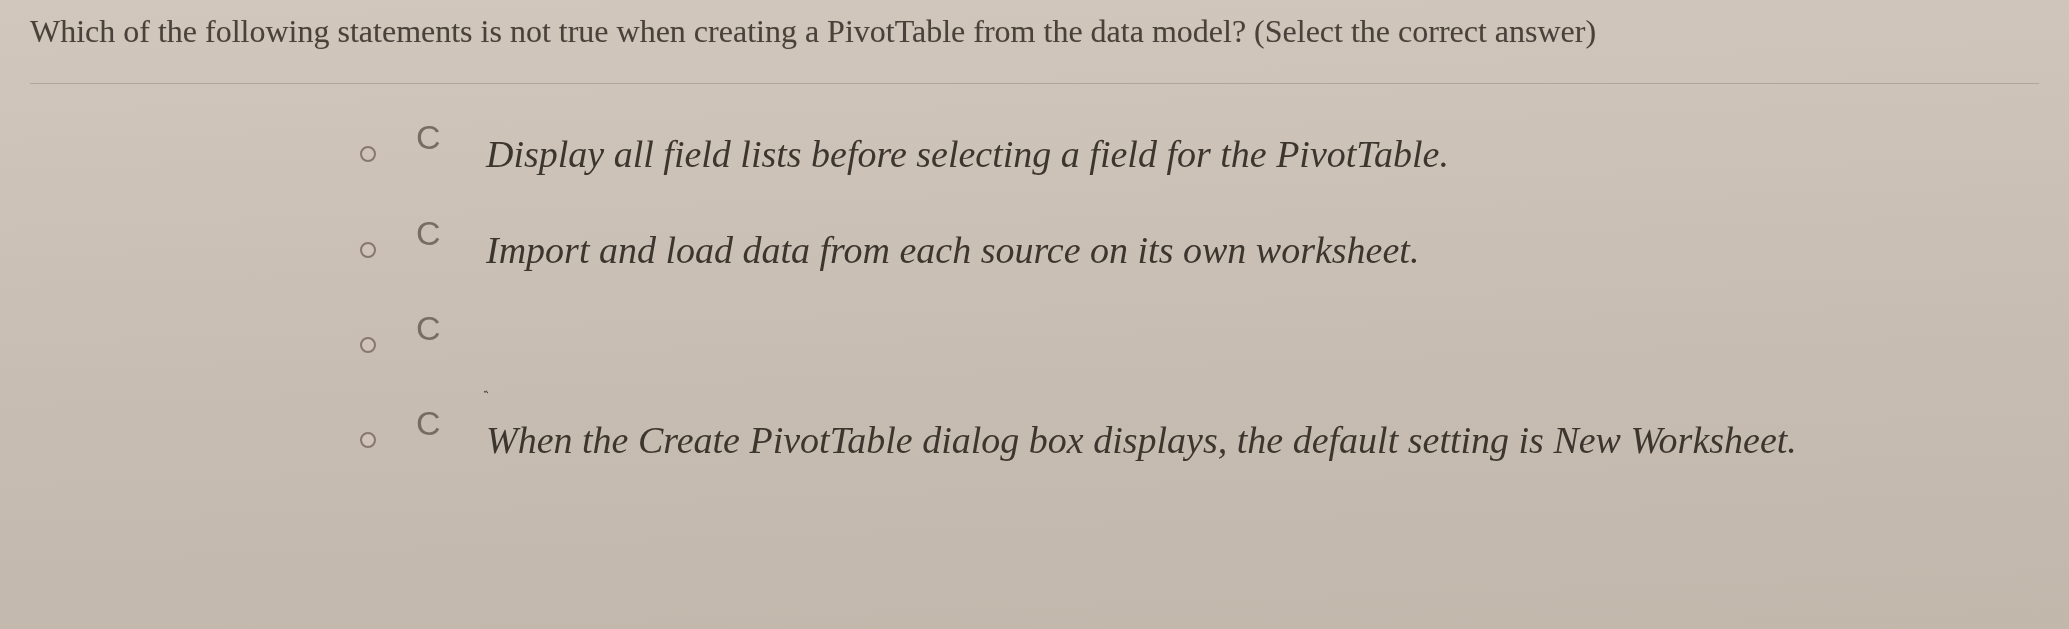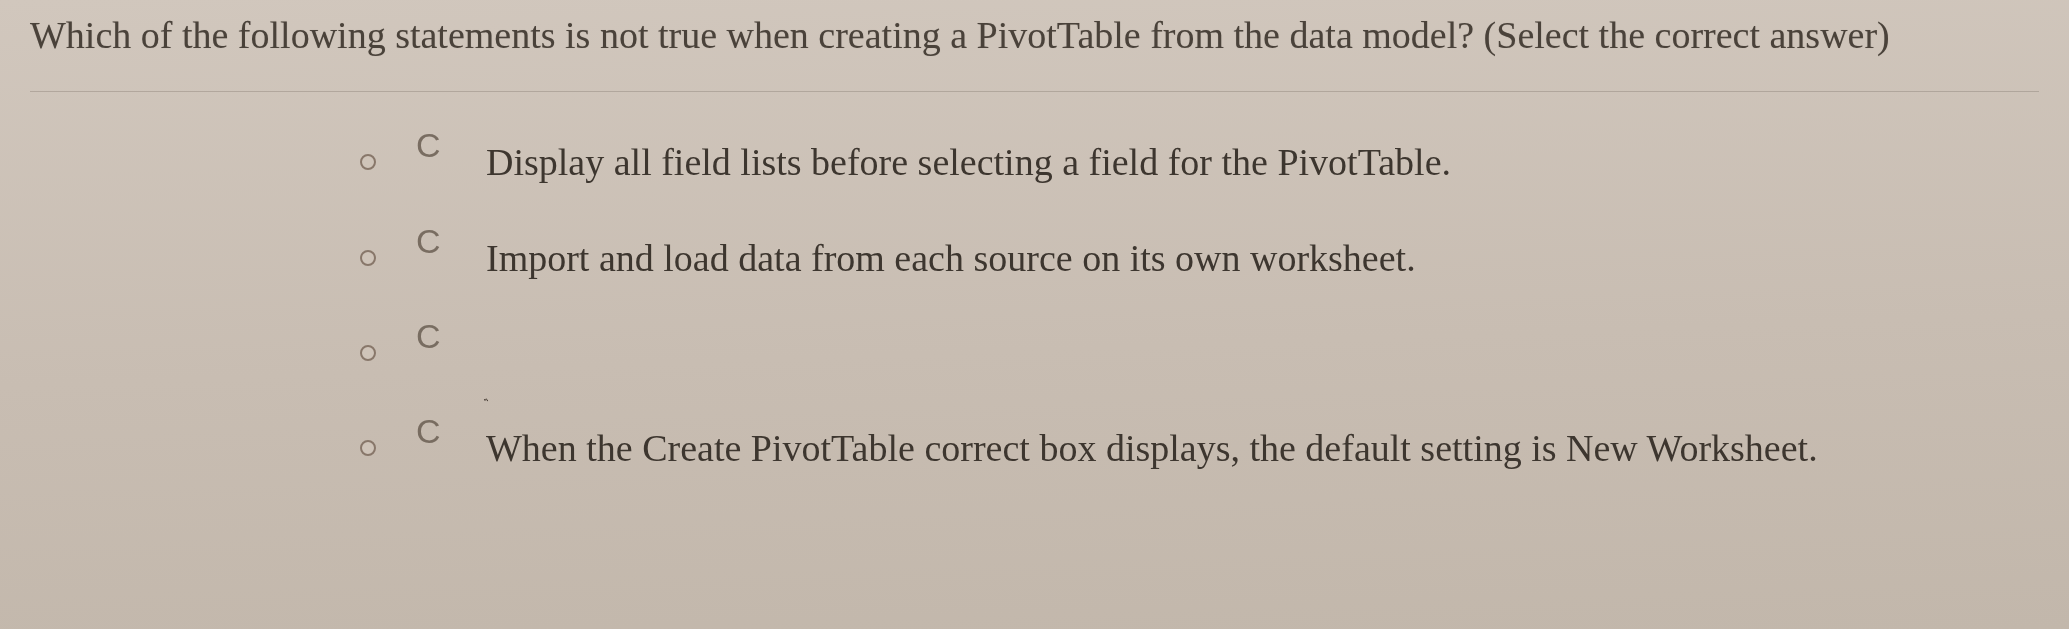--- a/index.html
+++ b/index.html
@@ -14,21 +14,21 @@
   }
   .page {
     position: relative;
     width: 100%;
     height: 100%;
     box-sizing: border-box;
     padding: 10px 30px 0 30px;
     background: linear-gradient(178deg, #d1c7bd 0%, #c8bdb2 55%, #c2b7ab 100%);
   }
   .question {
-    font-size: 38px;
+    font-size: 32px;
     line-height: 1.35;
     margin-bottom: 30px;
     color: #4a423a;
     text-shadow: 0 0 1px rgba(0,0,0,0.15);
   }
   .divider {
     border: none;
     border-top: 1px solid rgba(90,80,70,0.25);
     margin: 0 0 25px 0;
   }
@@ -62,20 +62,21 @@
     flex-shrink: 0;
     font-weight: normal;
     opacity: 0.85;
   }
   .option-text {
     font-size: 38px;
     line-height: 1.3;
     color: #3d362f;
     flex: 1;
     padding-top: 16px;
+    font-style: italic;
   }
   .strike-wrap {
     position: relative;
     display: inline-block;
   }
   .strike-line {
     position: absolute;
     left: -2px;
     right: -2px;
     top: 48%;
@@ -121,17 +122,17 @@
               <path d="M0,5 C150,2 300,8 450,4 C600,0 750,9 1000,5" stroke="#4a4038" stroke-width="2.2" fill="none" stroke-linecap="round"></path>
             </svg>
           </span>
         </span>
       </span>
     </div>
 
     <div class="option-row">
       <span class="bullet"></span>
       <span class="radio-glyph">C</span>
-      <span class="option-text">When the Create PivotTable correct box displays, the default setting is New Worksheet.</span>
+      <span class="option-text">When the Create PivotTable dialog box displays, the default setting is New Worksheet.</span>
     </div>
 
   </div>
 </div>
 
 </body></html>

